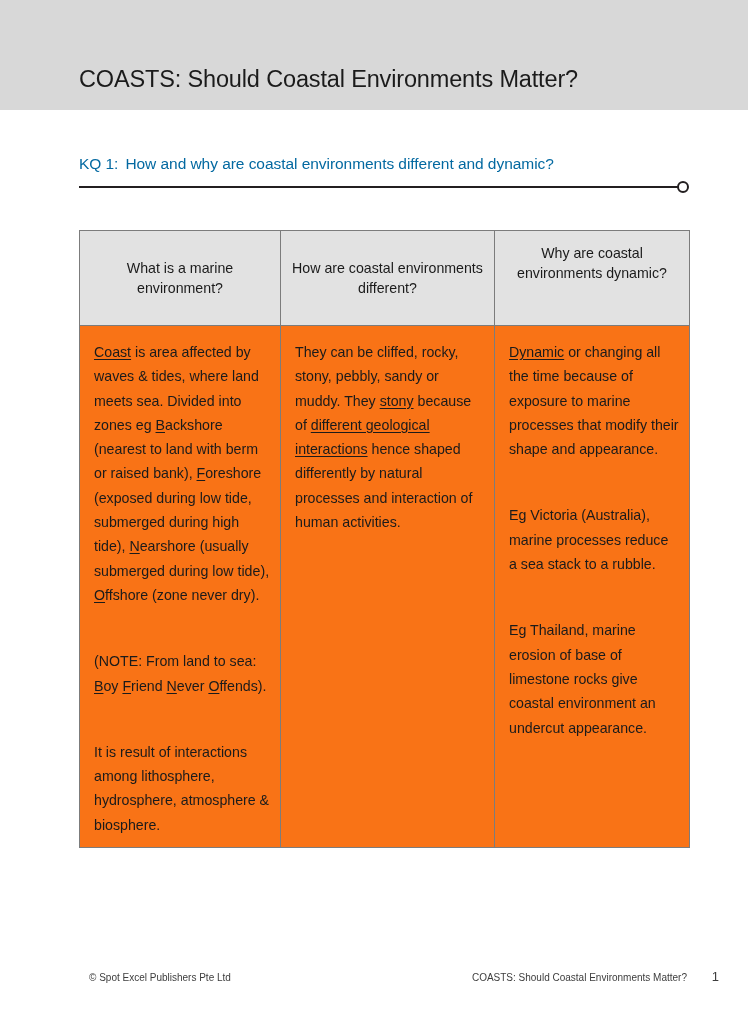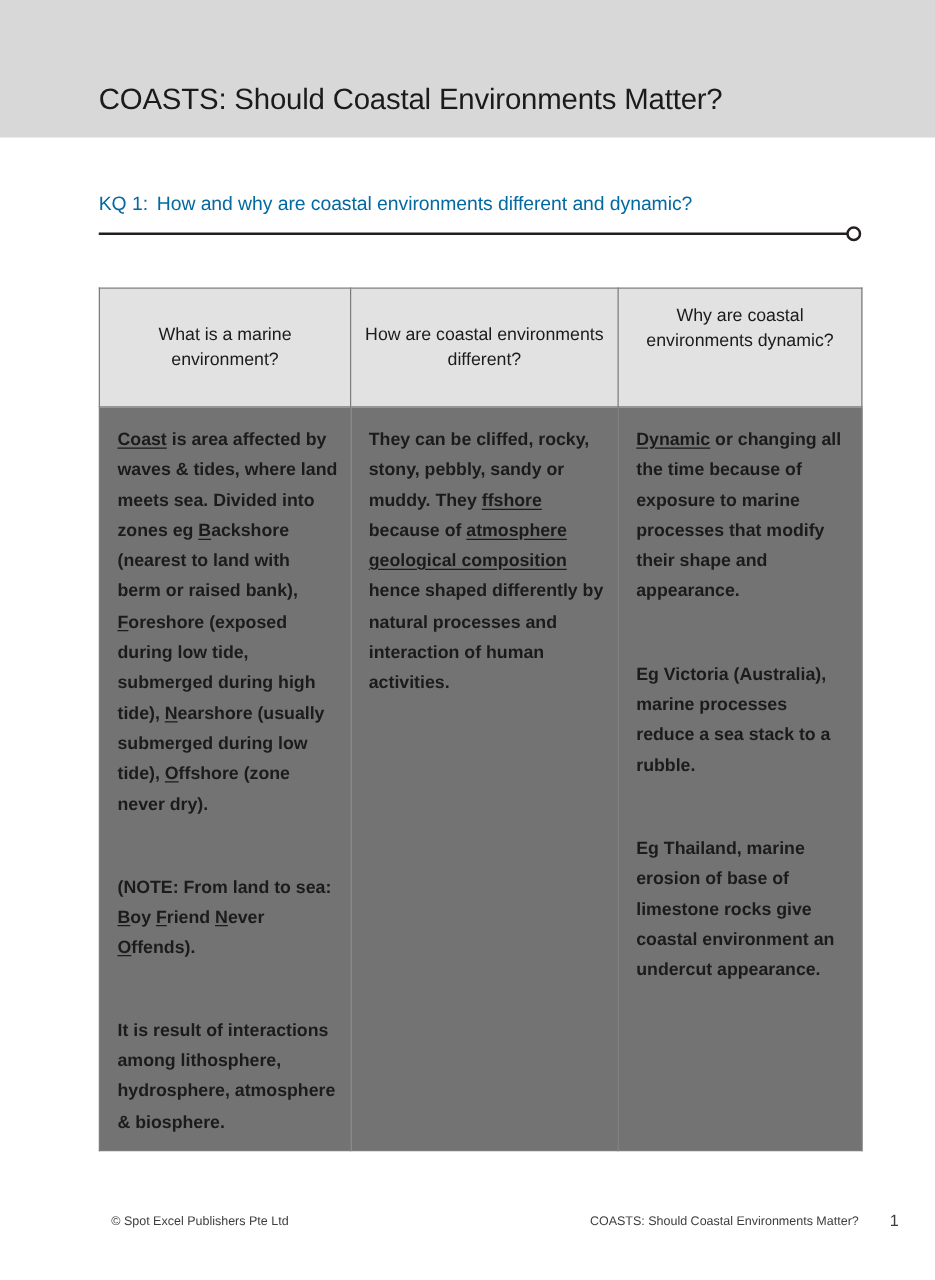--- a/index.html
+++ b/index.html
@@ -103,27 +103,26 @@
     text-align: center;
     vertical-align: middle;
   }
   .tbl thead th.top-align {
     vertical-align: top;
     padding-top: 12px;
   }
   .hdr-inner { padding: 0 10px; }
 
   .tbl tbody td {
-    background: #737373;
+    background: #f97316;
     height: 451px;
     padding: 14px 10px 10px 14px;
     font-size: 14.2px;
     line-height: 24.3px;
     color: #1b1b1b;
-    font-weight: bold;
   }
   .tbl tbody td p {
     margin: 0;
   }
   .tbl tbody td p + p {
     margin-top: 42px;
   }
   .u { text-decoration: underline; text-underline-offset: 2px; }
 
   
@@ -196,21 +195,21 @@
 
       <td>
         <p><span class="u">Coast</span><span> is area affected by waves &amp; tides, where land meets sea. Divided into zones eg </span><span class="u">B</span><span>ackshore (nearest to land with berm or raised bank), </span><span class="u">F</span><span>oreshore (exposed during low tide, submerged during high tide), </span><span class="u">N</span><span>earshore (usually submerged during low tide), </span><span class="u">O</span><span>ffshore (zone never dry).</span></p>
 
         <p><span>(NOTE: From land to sea: </span><span class="u">B</span><span>oy </span><span class="u">F</span><span>riend </span><span class="u">N</span><span>ever </span><span class="u">O</span><span>ffends).</span></p>
 
         <p>It is result of interactions among lithosphere, hydrosphere, atmosphere &amp; biosphere.</p>
       </td>
 
       <td>
-        <p><span>They can be cliffed, rocky, stony, pebbly, sandy or muddy. They </span><span class="u">ffshore</span><span> because of </span><span class="u">atmosphere geological composition</span><span> hence shaped differently by natural processes and interaction of human activities.</span></p>
+        <p><span>They can be cliffed, rocky, stony, pebbly, sandy or muddy. They </span><span class="u">stony</span><span> because of </span><span class="u">different geological interactions</span><span> hence shaped differently by natural processes and interaction of human activities.</span></p>
       </td>
 
       <td>
         <p><span class="u">Dynamic</span><span> or changing all the time because of exposure to marine processes that modify their shape and appearance.</span></p>
         <p>Eg Victoria (Australia), marine processes reduce a sea stack to a rubble.</p>
         <p>Eg Thailand, marine erosion of base of limestone rocks give coastal environment an undercut appearance.</p>
       </td>
 
     </tr>
   </tbody>

